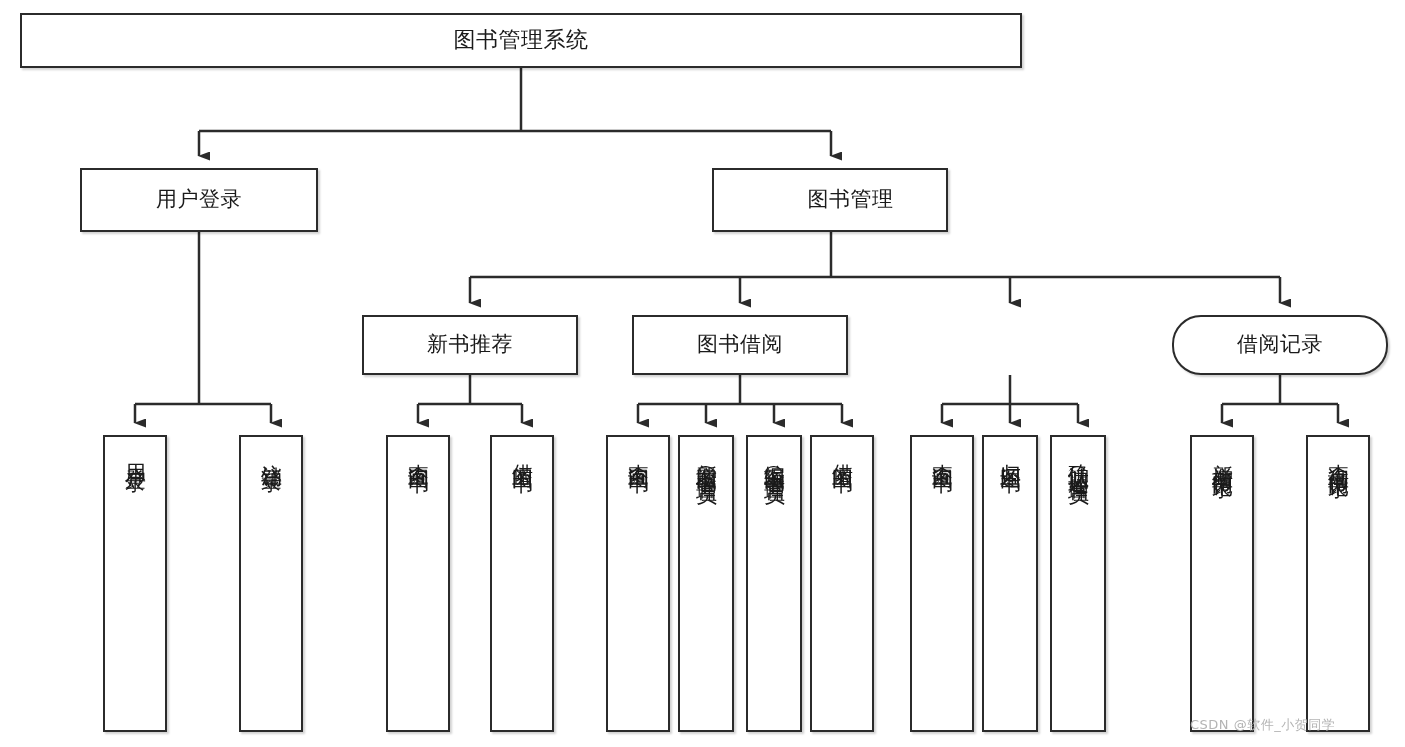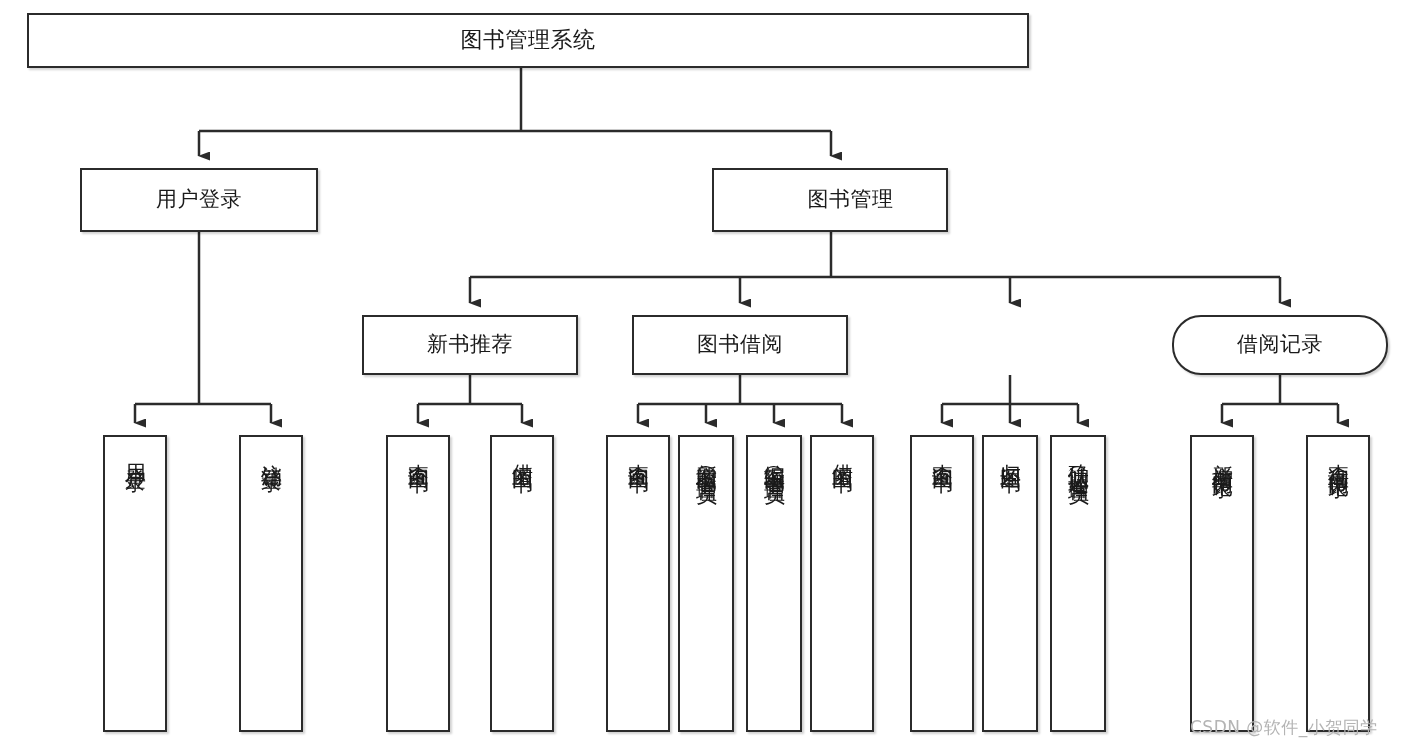--- a/index.html
+++ b/index.html
@@ -58,21 +58,21 @@
     letter-spacing: 3px;
     margin: 0 auto;
   }
   .node.lvl1 .label { font-size: 22px; }
   .node.lvl2 .label { font-size: 21px; }
   .node.lvl3 .label { font-size: 21px; }
 
   .watermark {
     position: absolute;
     color: #b4b4b4;
-    font-size: 17px;
+    font-size: 13px;
     white-space: nowrap;
     letter-spacing: 0.5px;
     font-family: "DejaVu Sans", "Liberation Sans", sans-serif;
   }
 </style>
 </head>
 <body>
 
 <div id="canvas">
 
@@ -119,21 +119,21 @@
       <path d="M1010,404 L1010,423" marker-end="url(#arrow)"></path>
       <path d="M1078,404 L1078,423" marker-end="url(#arrow)"></path>
 
       <path d="M1280,375 L1280,404"></path>
       <path d="M1222,404 L1338,404"></path>
       <path d="M1222,404 L1222,423" marker-end="url(#arrow)"></path>
       <path d="M1338,404 L1338,423" marker-end="url(#arrow)"></path>
     </g>
   </svg>
 
-  <div class="node lvl1" style="left:27px; top:13px; width:1002px; height:55px;">
+  <div class="node lvl1" style="left:20px; top:13px; width:1002px; height:55px;">
     <span class="label">图书管理系统</span>
   </div>
 
   <div class="node lvl2" style="left:80px; top:168px; width:238px; height:64px;">
     <span class="label">用户登录</span>
   </div>
 
   <div class="node lvl2" style="left:712px; top:168px; width:236px; height:64px;padding-left:41px;">
     <span class="label">图书管理</span>
   </div>

